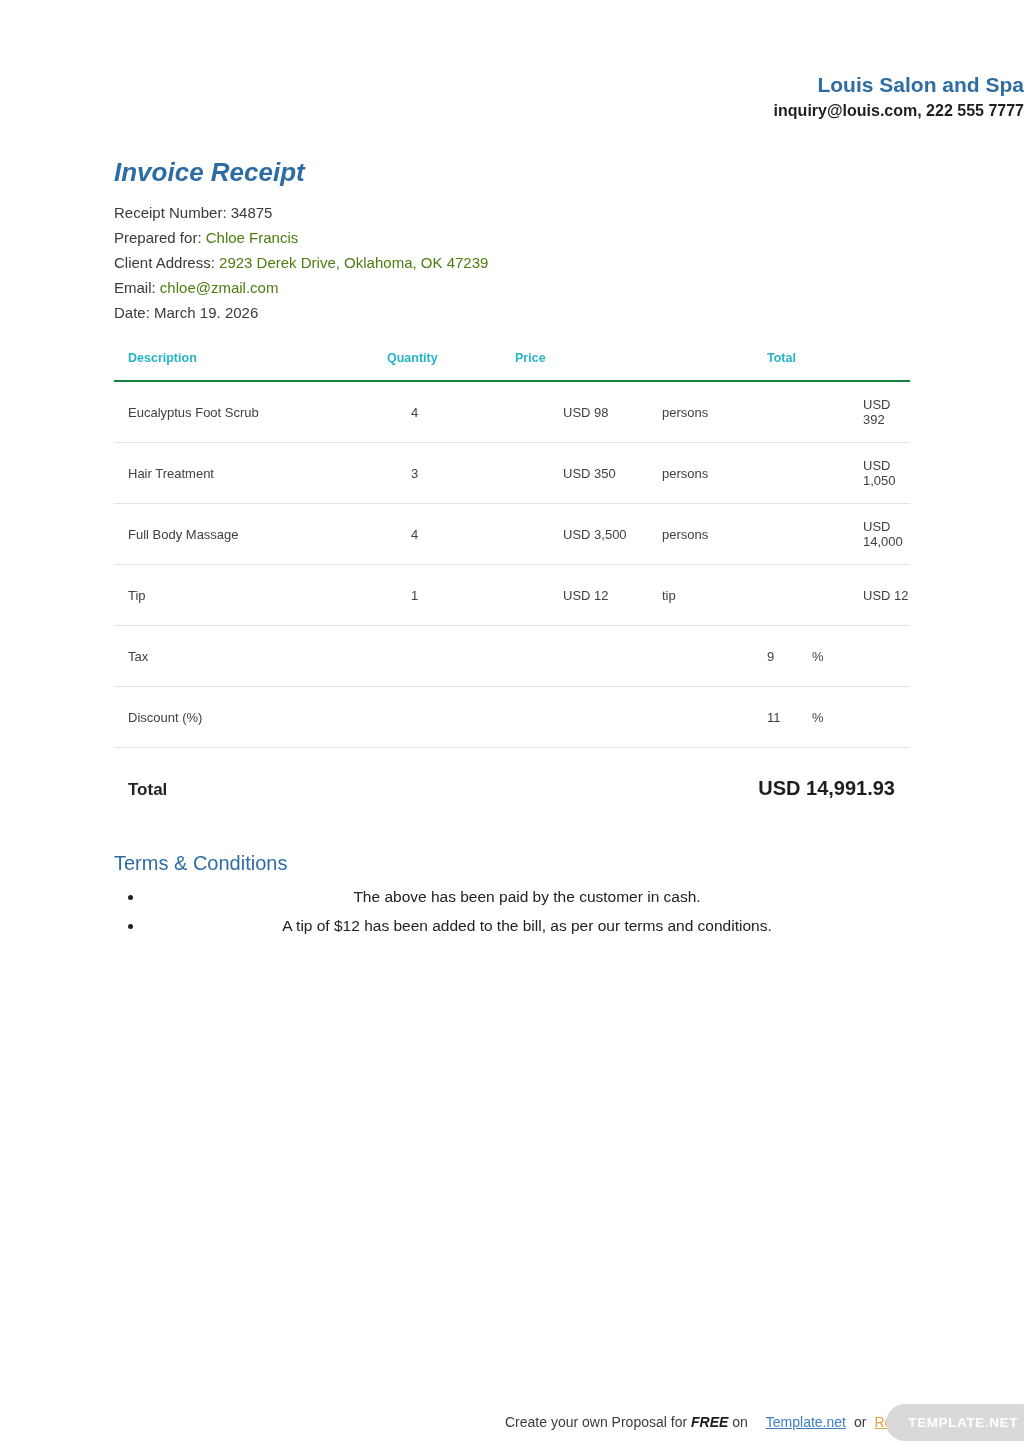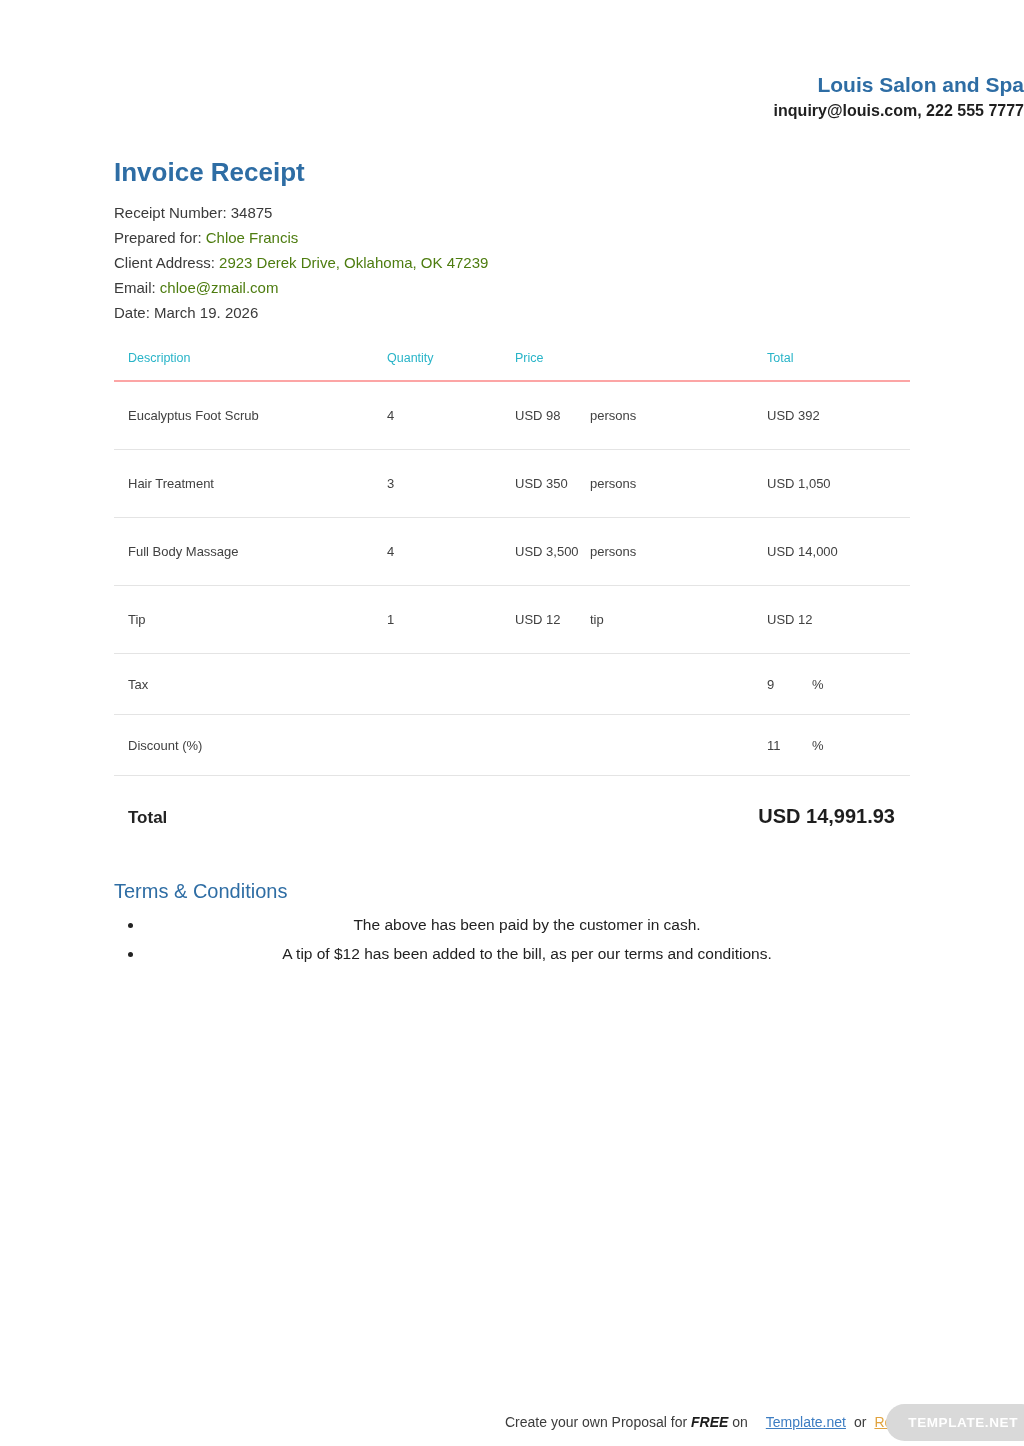--- a/index.html
+++ b/index.html
@@ -14,46 +14,47 @@
   .company-header { text-align: right; padding-top: 72px; }
   .company-name {
     font-size: 21px; font-weight: bold; color: #2e6da4; line-height: 26px;
   }
   .company-contact {
     font-size: 16px; font-weight: bold; color: #1f1f1f; margin-top: 4px;
   }
   
   .invoice-info { margin: 37px 114px 0 114px; }
   .invoice-title {
-    font-size: 26px; font-weight: bold; color: #2e6da4; margin-bottom: 12px;
+    font-size: 26px; font-weight: bold; color: #2e6da4; margin-bottom: 12px; font-style: italic;
   }
   .info-line { font-size: 15px; color: #3a3a3a; line-height: 25px; }
   .info-line .val-bold { font-weight: normal; color: #4d7c0f; }
   
   .items-table { margin: 10px 114px 0 114px; }
   .thead {
     display: grid;
     grid-template-columns: 259px 128px 75px 177px 1fr;
     padding-left: 14px;
     height: 47px;
     align-items: center;
-    border-bottom: 2px solid #fca5a5;
+    border-bottom: 2px solid #15803d;
     color: #28b4c8;
     font-size: 12.5px;
-    font-weight: normal;
+    font-weight: bold;
   }
   .trow {
     display: grid;
     grid-template-columns: 259px 128px 75px 177px 1fr;
     padding-left: 14px;
-    height: 68px;
+    height: 61px;
     align-items: center;
     border-bottom: 1px solid #e4e4e4;
     font-size: 13px;
     color: #414141;
+    gap: 24px;
   }
   .adj-row {
     display: grid;
     grid-template-columns: 639px 45px auto;
     padding-left: 14px;
     height: 61px;
     align-items: center;
     border-bottom: 1px solid #e4e4e4;
     font-size: 13px;
     color: #414141;

